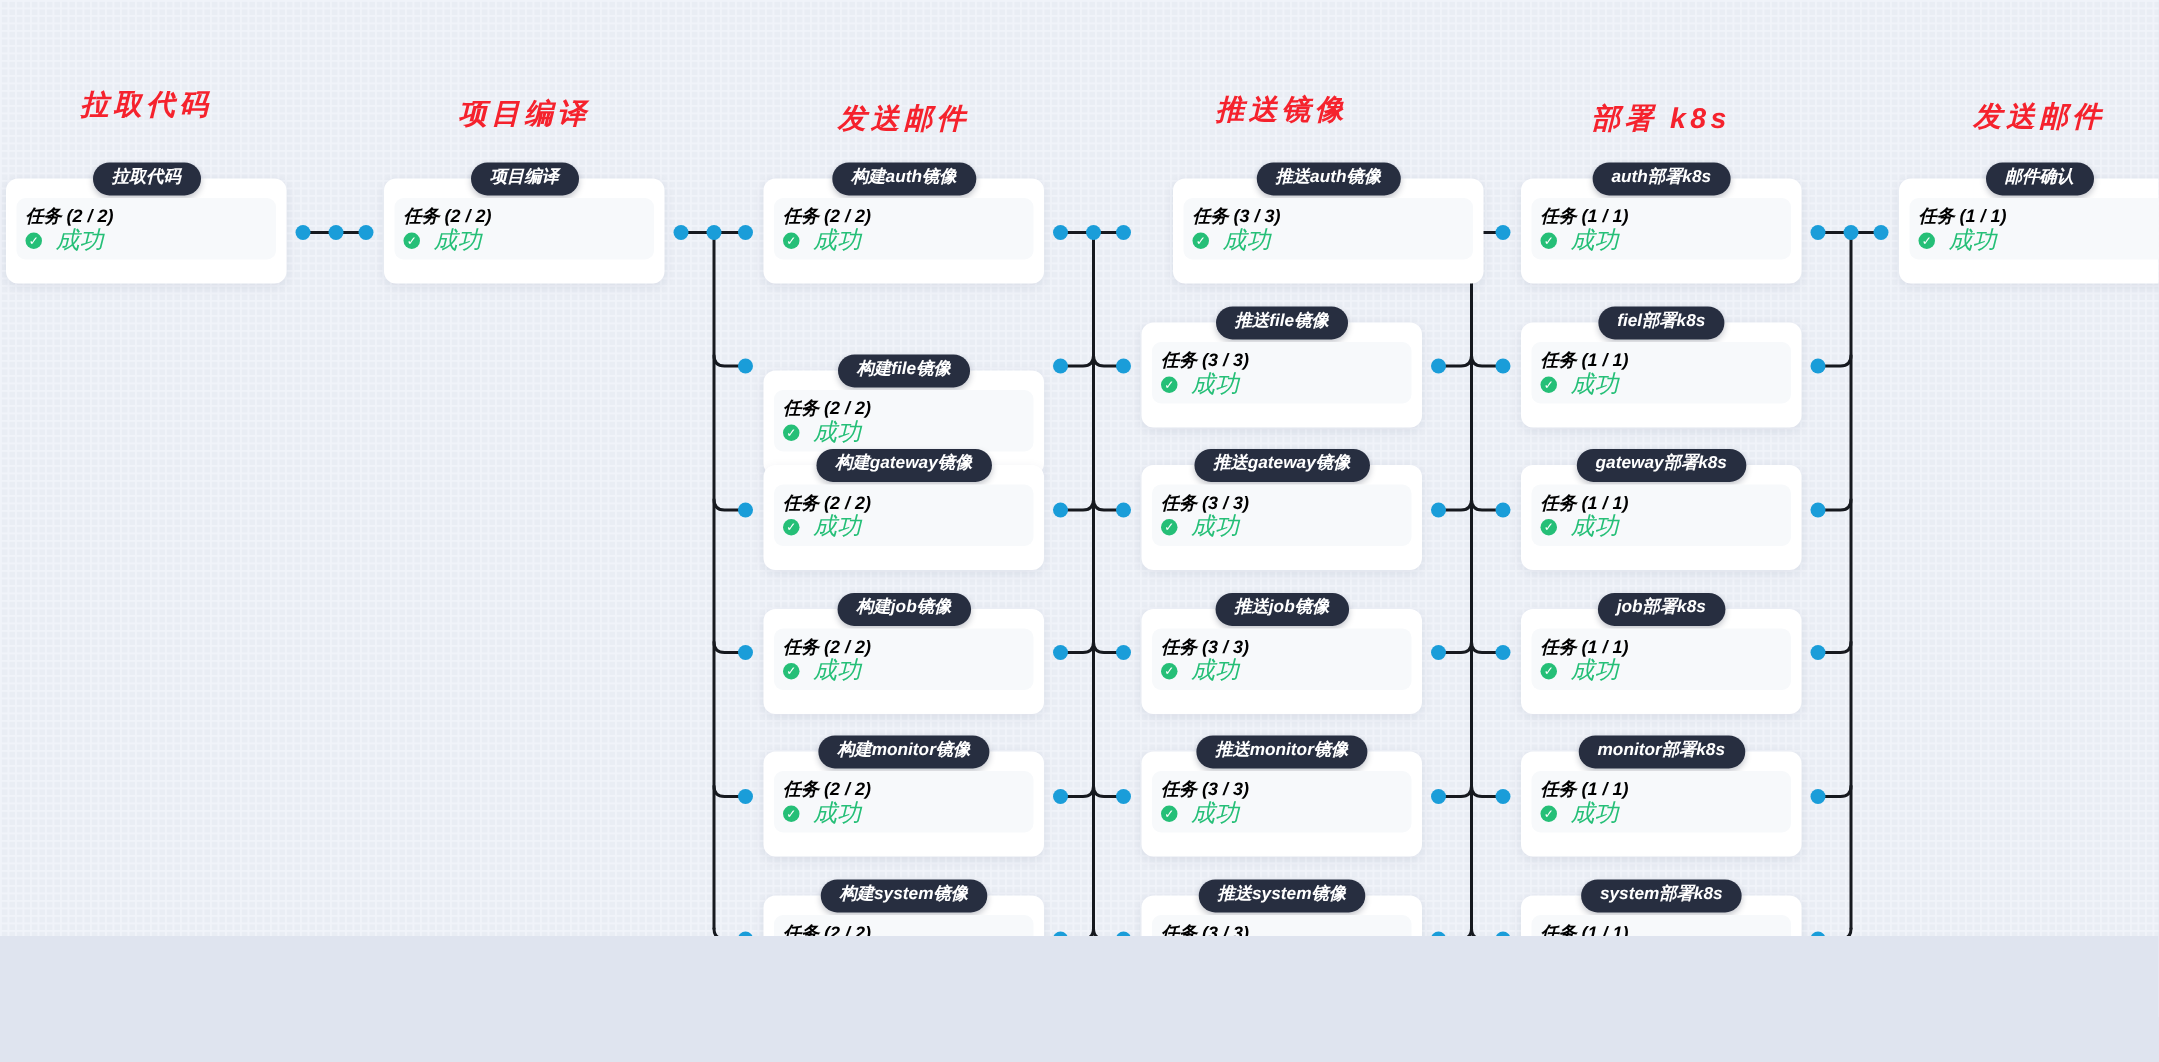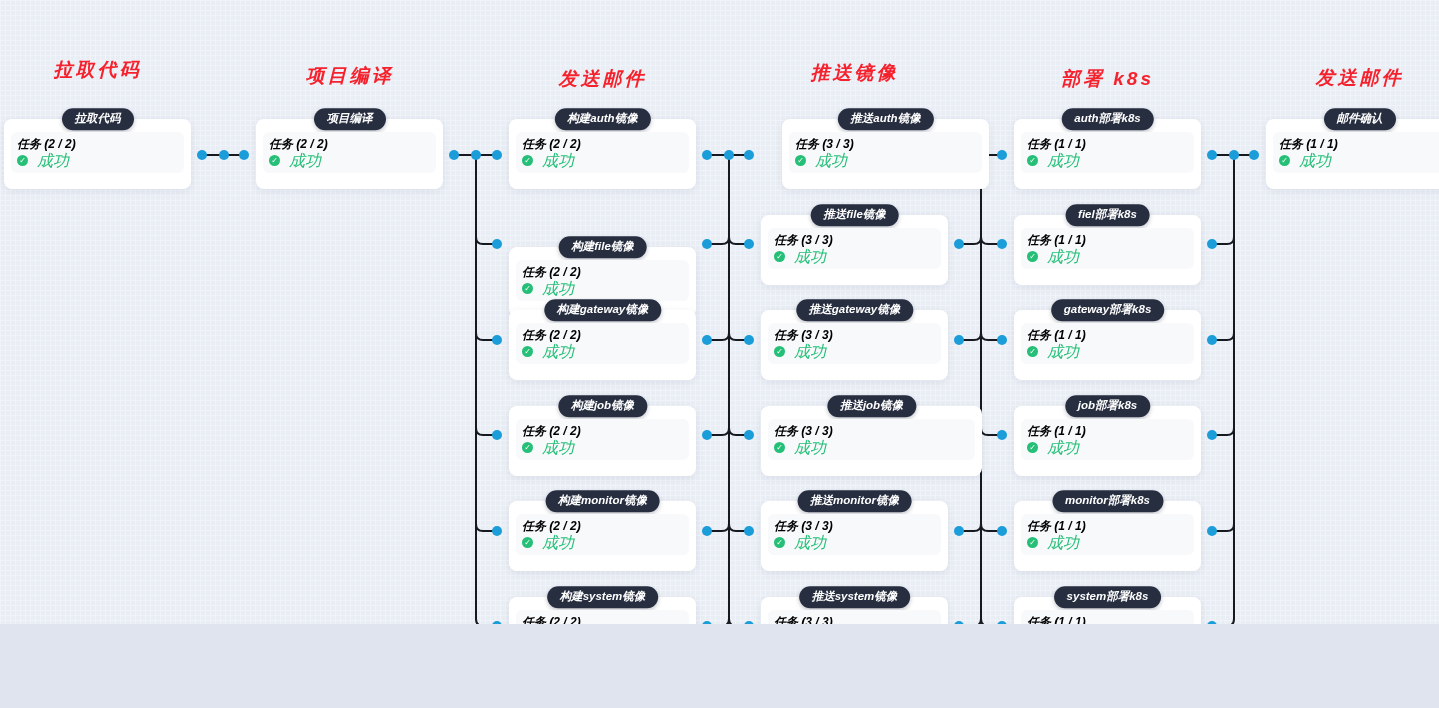--- a/index.html
+++ b/index.html
@@ -199,21 +199,21 @@
     <div class="card" style="left: 761px; top: 310px; width: 187px; height: 70px;">
       <div class="badge">推送gateway镜像</div>
       <div class="panel">
         <div class="task">任务 (3 / 3)</div>
         <div class="status">
           <span class="check">✓</span>
           <span class="status-label">成功</span>
         </div>
       </div>
     </div>
-    <div class="card" style="left: 761px; top: 406px; width: 187px; height: 70px; padding-left: 34px;">
+    <div class="card" style="left: 761px; top: 406px; width: 187px; height: 70px;">
       <div class="badge">推送job镜像</div>
       <div class="panel">
         <div class="task">任务 (3 / 3)</div>
         <div class="status">
           <span class="check">✓</span>
           <span class="status-label">成功</span>
         </div>
       </div>
     </div>
     <div class="card" style="left: 761px; top: 501px; width: 187px; height: 70px;">

